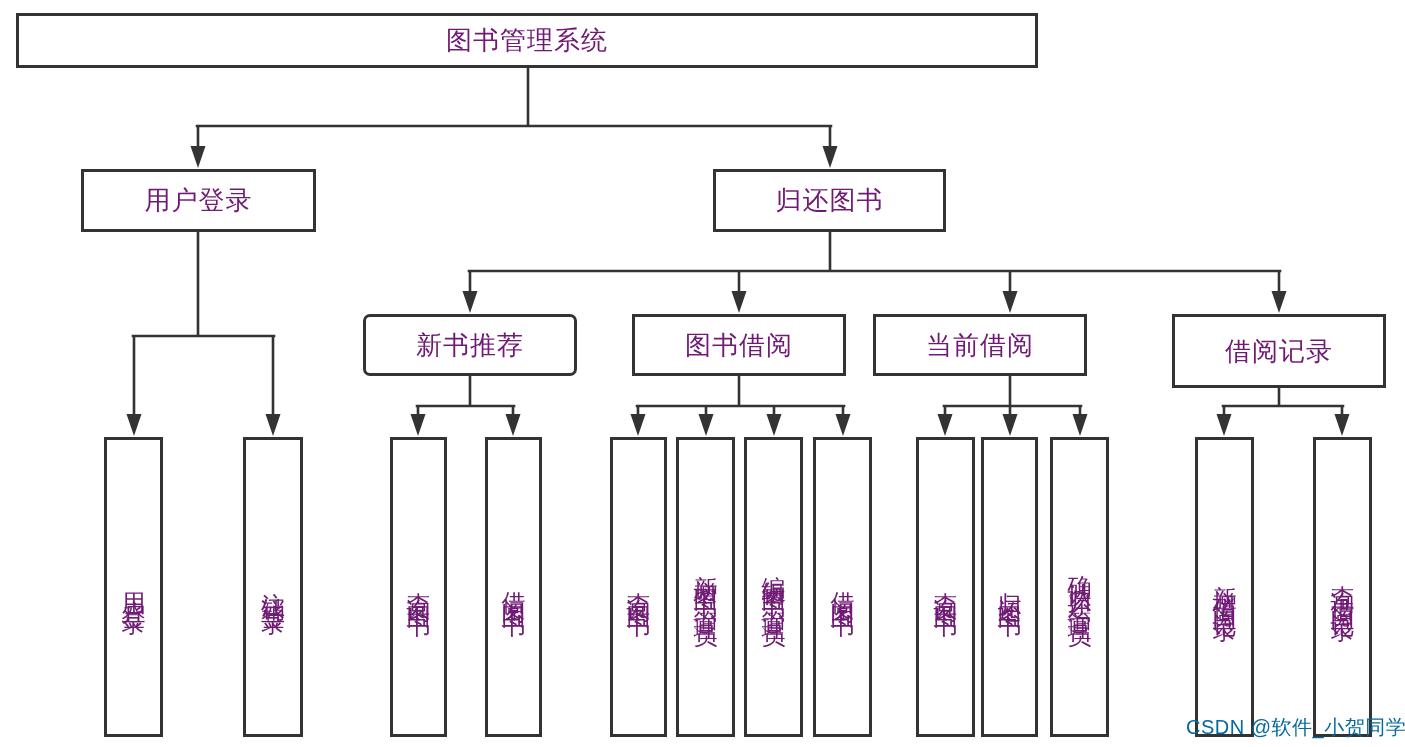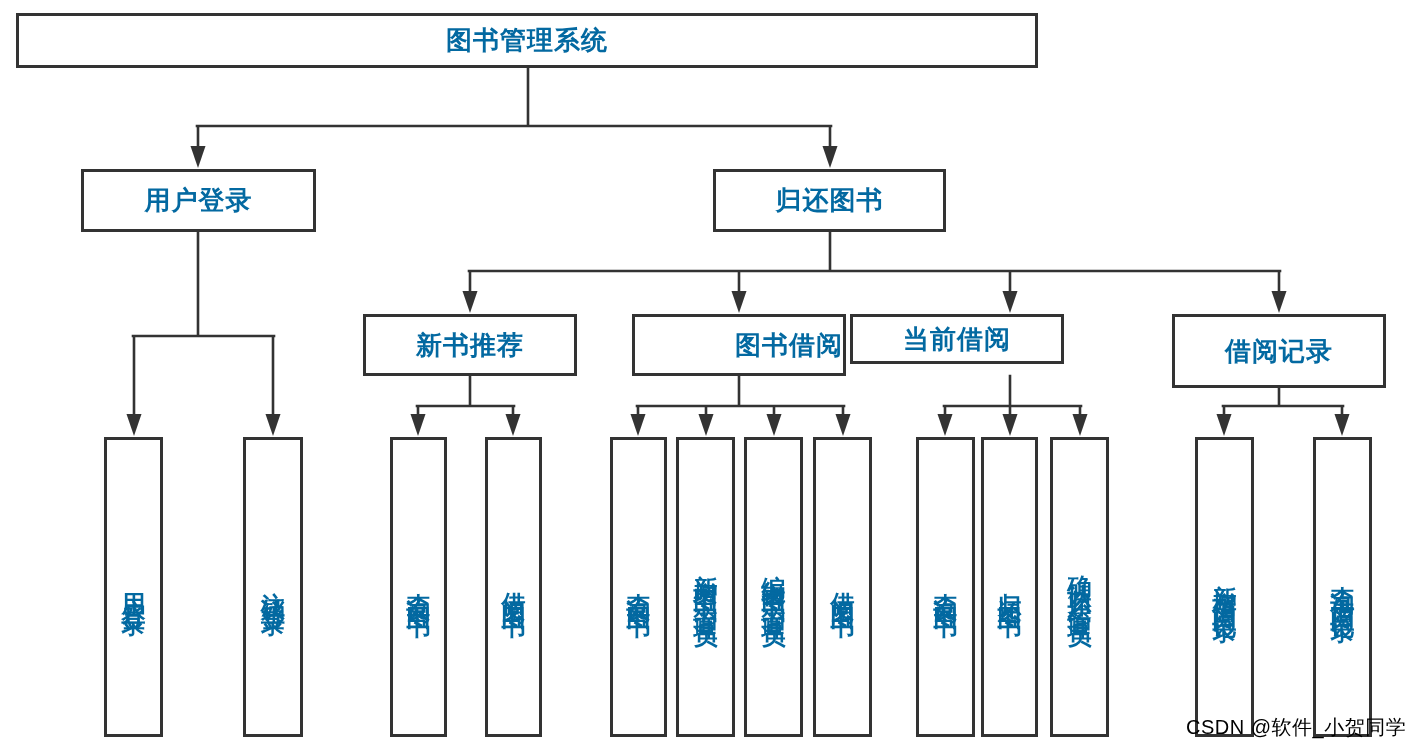--- a/index.html
+++ b/index.html
@@ -9,40 +9,39 @@
     background:#ffffff;
     font-family:"Liberation Sans","DejaVu Sans",sans-serif;
     overflow:hidden;
   }
   svg.wires{position:absolute;left:0;top:0;z-index:1;}
   .node{
     position:absolute;
     box-sizing:border-box;
     background:#ffffff;
     border:3px solid #333333;
-    color:#0369a1;
+    color:#701a75;
     display:flex;align-items:center;justify-content:center;
     z-index:2;
-    font-weight:bold;
   }
   .h-label{font-size:26px;letter-spacing:1px;white-space:nowrap;}
   .v-label{
     writing-mode:vertical-rl;
     text-orientation:mixed;
     font-size:24px;
     letter-spacing:7px;
     line-height:1;
     white-space:nowrap;
   }
   .leaf{top:437px;height:300px;}
   .watermark{
     position:absolute;
     left:1186px;top:714px;
     font-size:20px;
-    color:#000000;
+    color:#0369a1;
     z-index:3;
     white-space:nowrap;
     letter-spacing:0.5px;
   }
 </style>
 </head>
 <body>
 
 <div class="canvas">
 
@@ -93,27 +92,27 @@
     <span class="h-label">图书管理系统</span>
   </div>
 
   <div class="node" style="left:81px;top:169px;width:235px;height:63px;">
     <span class="h-label">用户登录</span>
   </div>
   <div class="node" style="left:713px;top:169px;width:233px;height:63px;">
     <span class="h-label">归还图书</span>
   </div>
 
-  <div class="node" style="left:363px;top:314px;width:214px;height:62px;">
+  <div class="node" style="left:363px;top:314px;width:214px;height:62px;border-radius:7px;">
     <span class="h-label">新书推荐</span>
   </div>
-  <div class="node" style="left:632px;top:314px;width:214px;height:62px;justify-content:flex-end;">
+  <div class="node" style="left:632px;top:314px;width:214px;height:62px;">
     <span class="h-label">图书借阅</span>
   </div>
-  <div class="node" style="left:850px;top:314px;width:214px;height:50px;justify-content:center;">
+  <div class="node" style="left:873px;top:314px;width:214px;height:62px;justify-content:center;">
     <span class="h-label">当前借阅</span>
   </div>
   <div class="node" style="left:1172px;top:314px;width:214px;height:74px;">
     <span class="h-label">借阅记录</span>
   </div>
 
   <div class="node leaf" style="left:104px;width:59px;">
     <span class="v-label">用户登录</span>
   </div>
   <div class="node leaf" style="left:243px;width:60px;">

